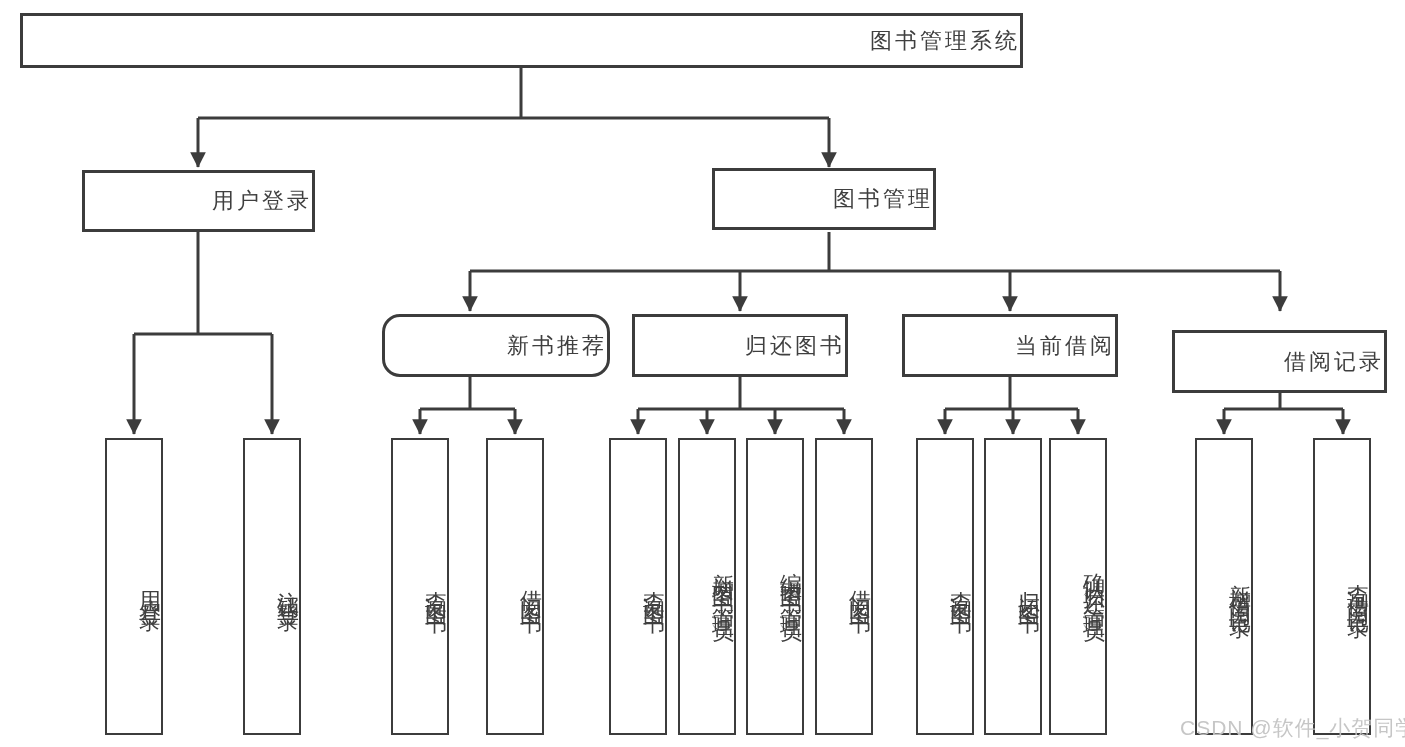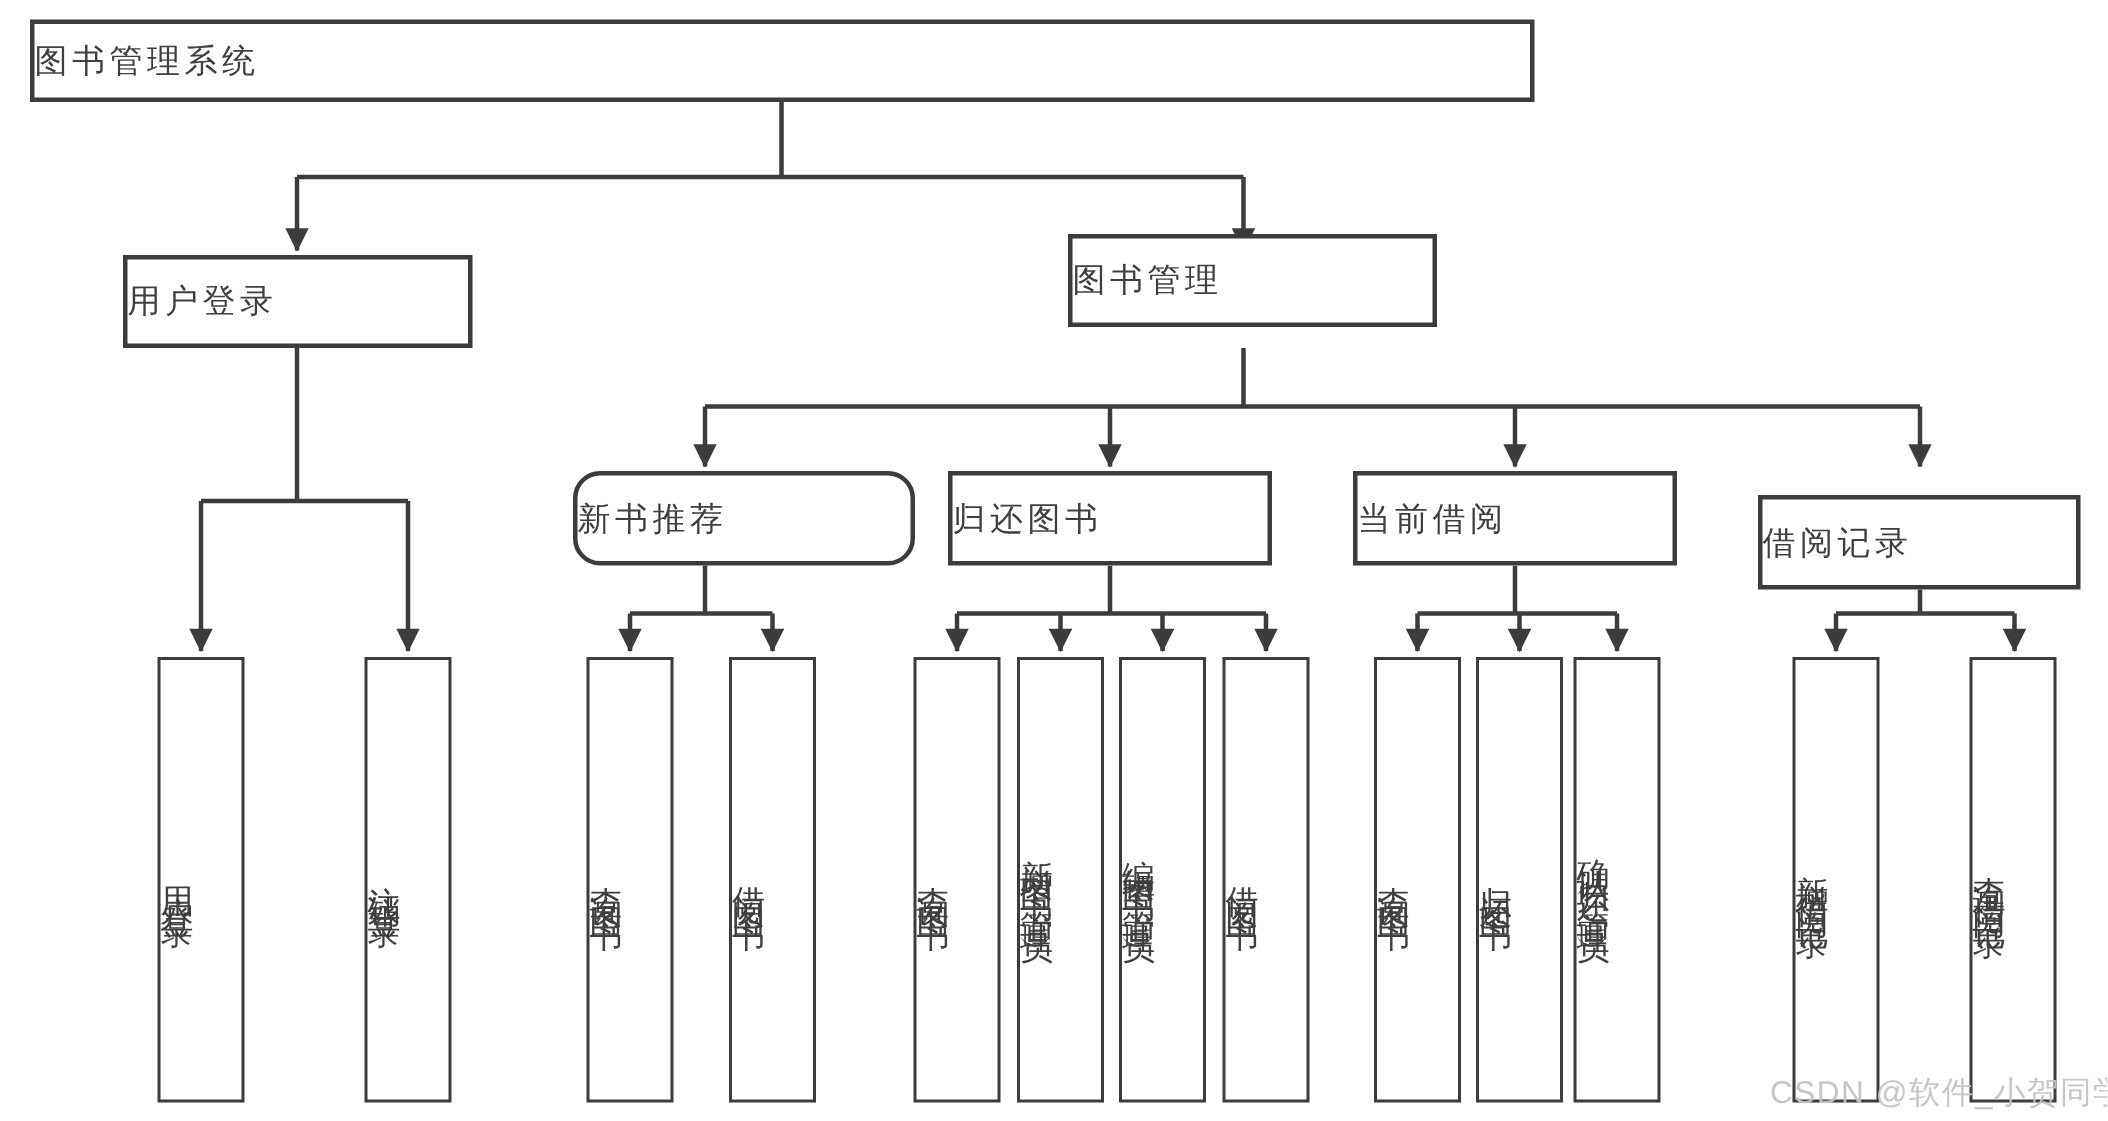--- a/index.html
+++ b/index.html
@@ -9,36 +9,36 @@
   html,body{margin:0;padding:0;background:#fff;}
   body{font-family:"Liberation Sans", sans-serif;}
   .stage{position:relative;width:1405px;height:747px;background:var(--box-background);overflow:hidden;}
   .wires{position:absolute;left:0;top:0;width:1405px;height:747px;}
   .wires path{stroke:var(--line);stroke-width:3;fill:none;}
   .wires .arrowhead{fill:var(--line);stroke:none;}
 
   .box{
     position:absolute;background:var(--box-background);
     border:3px solid var(--line);
-    display:flex;align-items:center;justify-content:flex-start;
+    display:flex;align-items:center;justify-content:flex-end;
     color:var(--text);font-size:22px;letter-spacing:3px;
     z-index:2;
   }
   .leaf{width:58px;top:438px;height:297px;border-width:2.5px;}
   .vtext{
     writing-mode:vertical-rl;text-orientation:mixed;
     letter-spacing:7px;line-height:1;font-size:22px;
     max-height:288px;
   }
 
   
   #root{left:20px;top:13px;width:1003px;height:55px;}
   
   #l2a{left:82px;top:170px;width:233px;height:62px;}
-  #l2b{left:712px;top:156px;width:246px;height:62px;}
+  #l2b{left:712px;top:168px;width:224px;height:62px;}
   
   #l3a{left:382px;top:314px;width:228px;height:63px;border-radius:18px;}
   #l3b{left:632px;top:314px;width:216px;height:63px;}
   #l3c{left:902px;top:314px;width:216px;height:63px;}
   #l3d{left:1172px;top:330px;width:215px;height:63px;}
   
   #f1a{left:105px;} #f1b{left:243px;}
   #f2a{left:391px;} #f2b{left:486px;}
   #f3a{left:609px;} #f3b{left:678px;} #f3c{left:746px;} #f3d{left:815px;}
   #f4a{left:916px;} #f4b{left:984px;} #f4c{left:1049px;}

